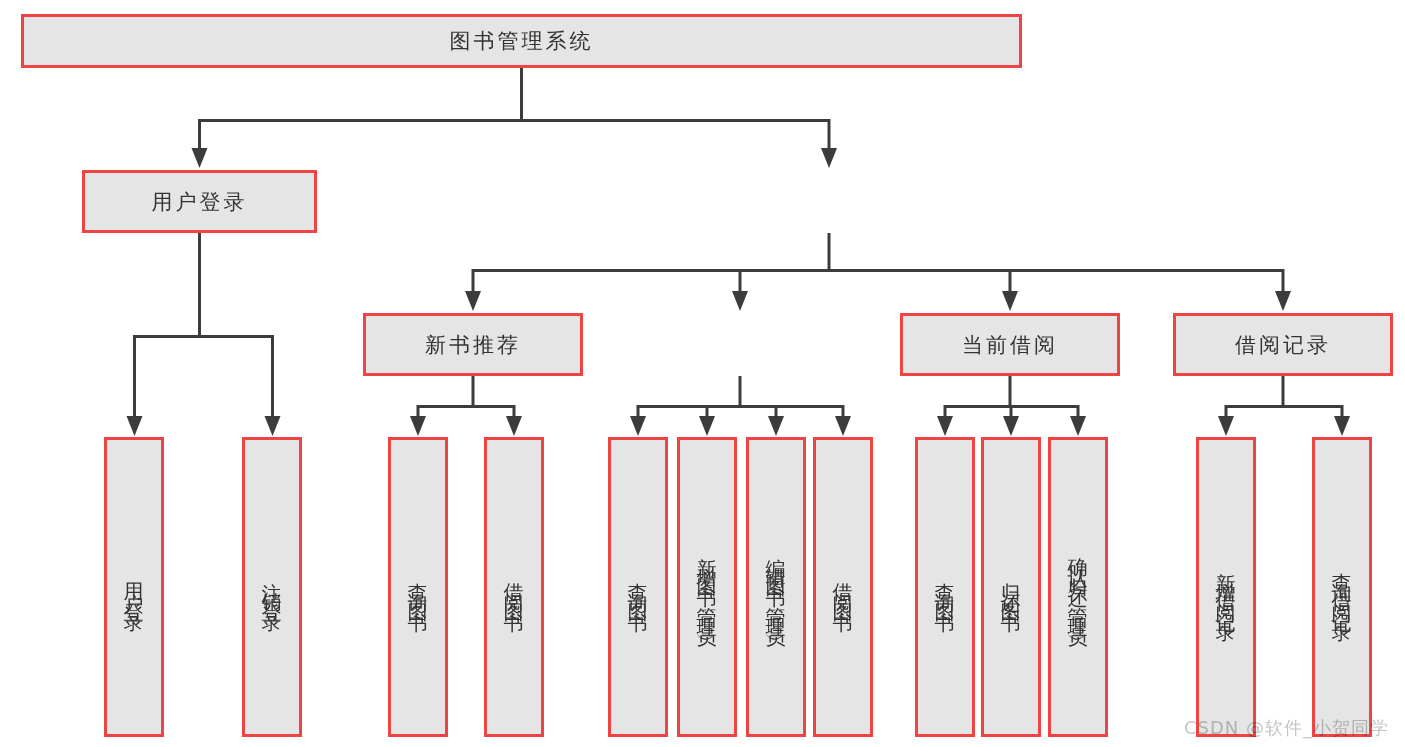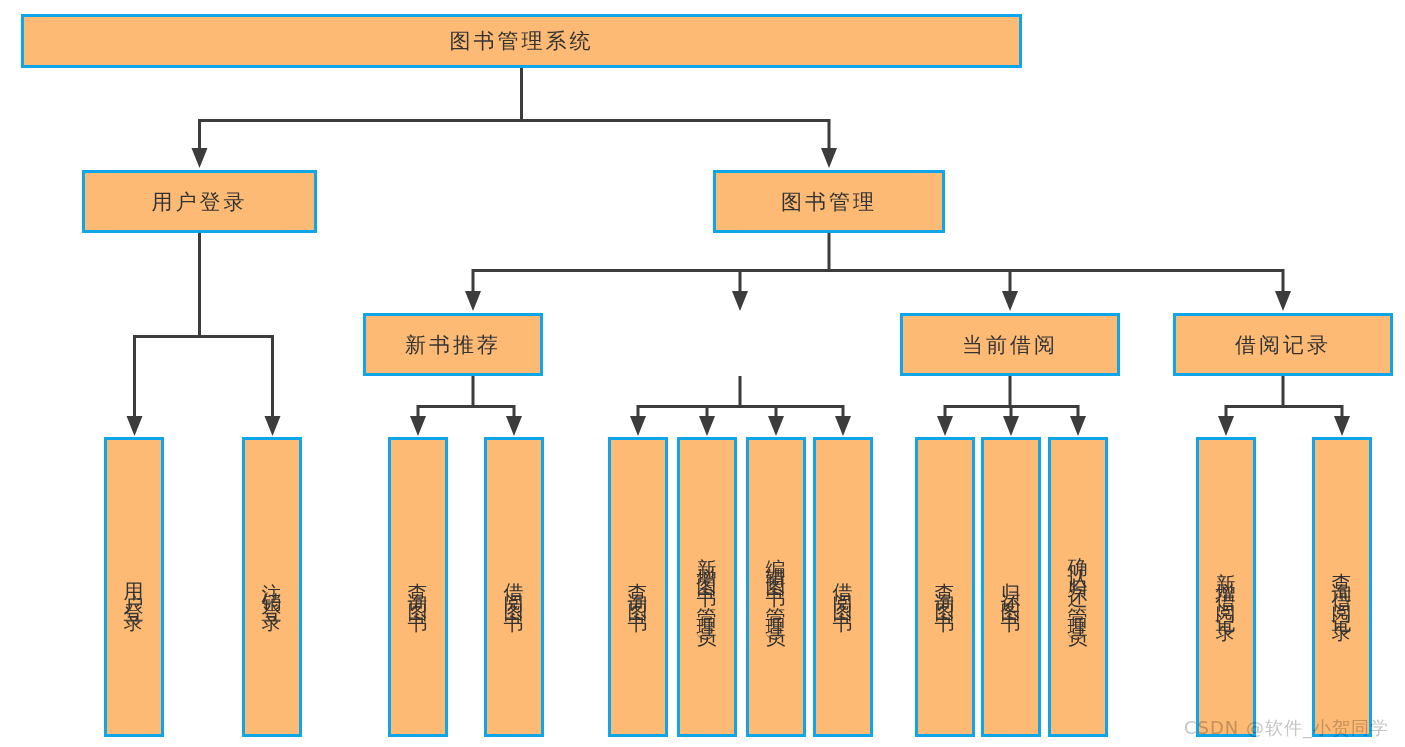--- a/index.html
+++ b/index.html
@@ -2,21 +2,21 @@
 <html><head>
 <meta charset="utf-8">
 <style>
   html,body{margin:0;padding:0;background:#ffffff;}
   .canvas{
     position:relative;width:1405px;height:747px;background:#ffffff;overflow:hidden;
     font-family:"DejaVu Sans","Liberation Sans",sans-serif;
   }
   .wires{position:absolute;left:0;top:0;width:1405px;height:747px;}
   .box{
-    position:absolute;box-sizing:border-box;border:3px solid #0ea5e9;background:#fdba74;
+    position:absolute;box-sizing:border-box;border:3px solid #ef4444;background:#e5e5e5;
     display:flex;align-items:center;justify-content:center;
   }
   .lbl{font-size:21px;letter-spacing:3px;color:#333333;white-space:nowrap;}
   .vlbl{
     writing-mode:vertical-rl;text-orientation:mixed;
     font-size:20px;letter-spacing:10px;line-height:1;color:#333333;
   }
   .watermark{
     position:absolute;left:1184px;top:716px;font-size:18px;letter-spacing:1px;
     color:#c6c5c5;white-space:nowrap;mix-blend-mode:multiply;text-align:right;
@@ -66,25 +66,22 @@
       M1334 416 H1350 L1342 436 Z"></path>
   </svg>
 
   <div class="box" style="left:21px;top:14px;width:1001px;height:54px">
     <span class="lbl">图书管理系统</span>
   </div>
 
   <div class="box" style="left:82px;top:170px;width:235px;height:63px">
     <span class="lbl">用户登录</span>
   </div>
-  <div class="box" style="left:713px;top:170px;width:232px;height:63px">
-    <span class="lbl">图书管理</span>
-  </div>
 
-  <div class="box" style="left:363px;top:313px;width:180px;height:63px">
+  <div class="box" style="left:363px;top:313px;width:220px;height:63px">
     <span class="lbl">新书推荐</span>
   </div>
   <div class="box" style="left:900px;top:313px;width:220px;height:63px">
     <span class="lbl">当前借阅</span>
   </div>
   <div class="box" style="left:1173px;top:313px;width:220px;height:63px">
     <span class="lbl">借阅记录</span>
   </div>
 
   <div class="box" style="left:104px;top:437px;width:60px;height:300px">

